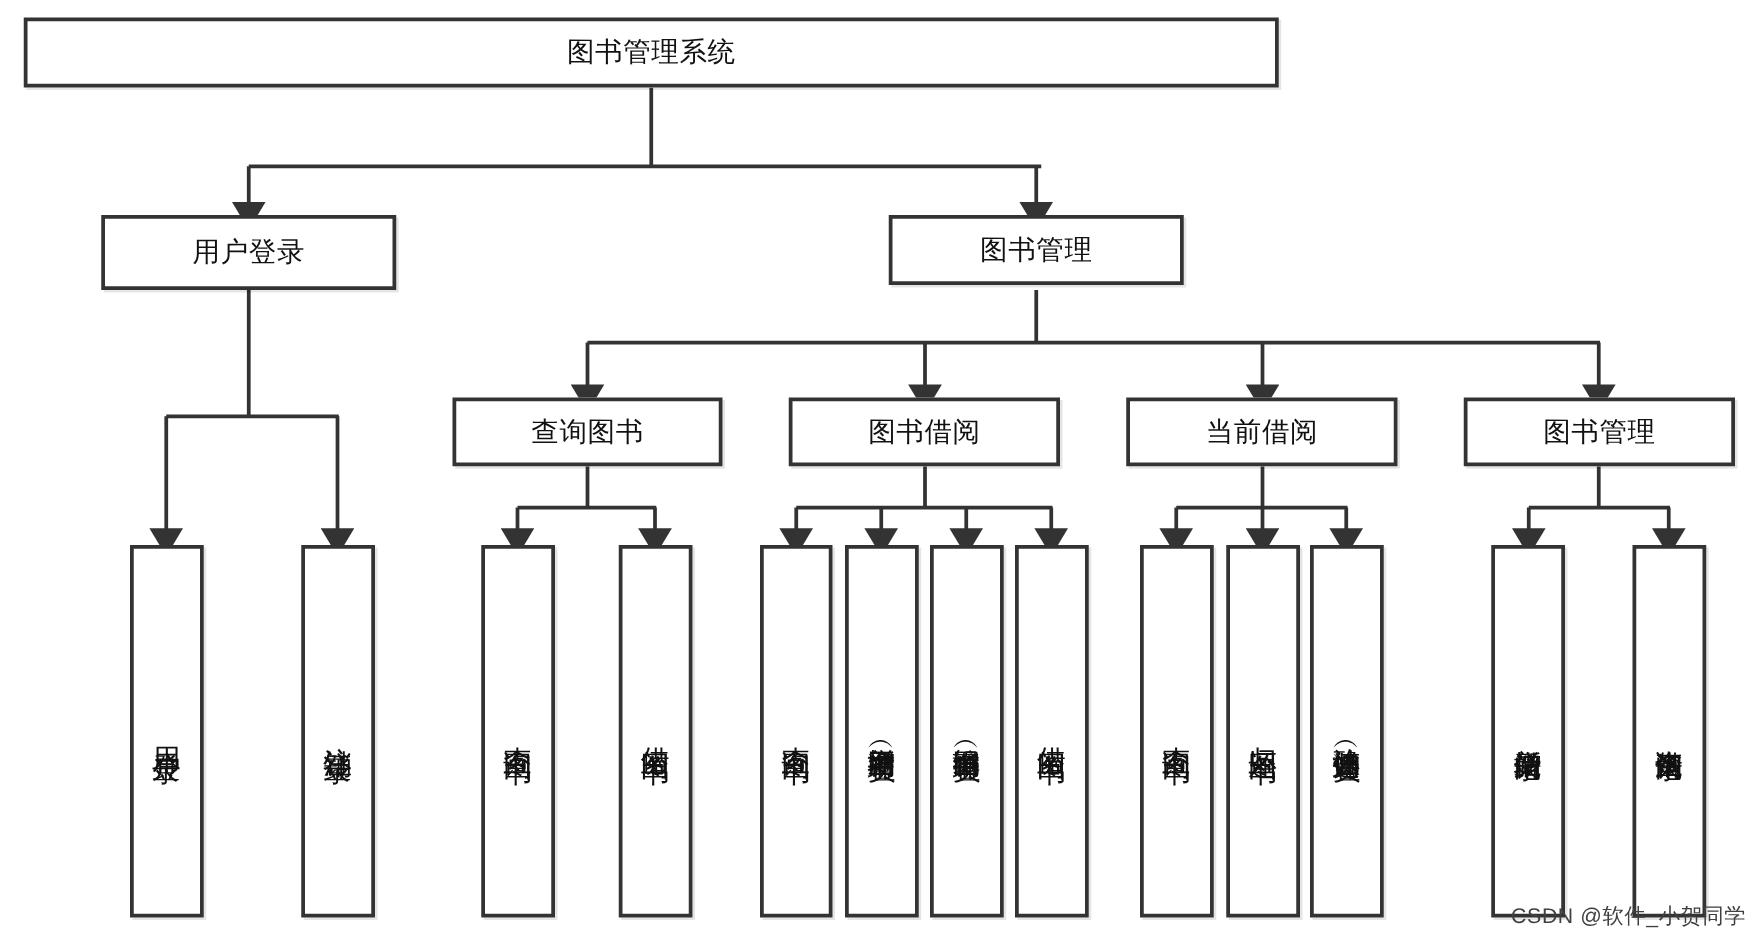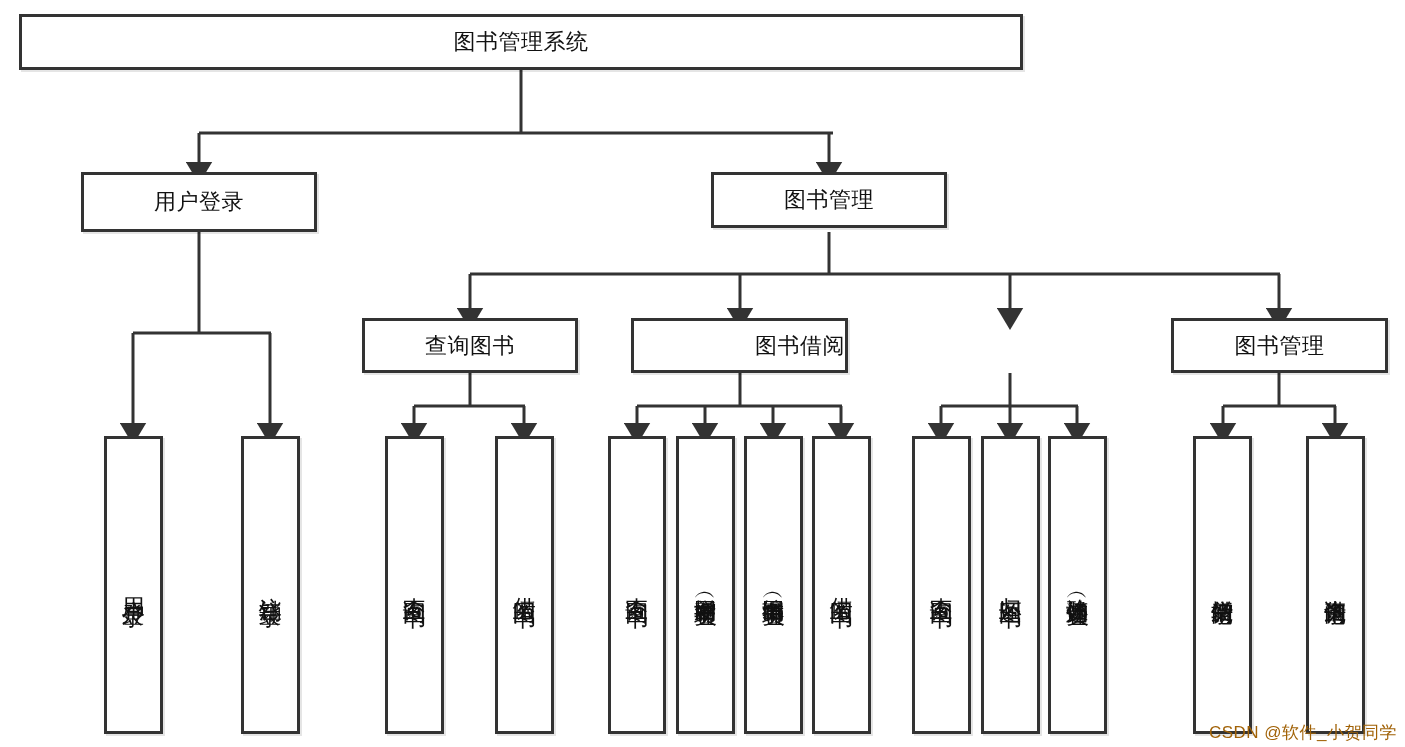--- a/index.html
+++ b/index.html
@@ -60,21 +60,21 @@
   }
   .node.vert.tight .label {
     font-size: 22px;
     letter-spacing: 1px;
   }
   .watermark {
     position: absolute;
     right: 8px;
     bottom: 3px;
     font-size: 17px;
-    color: #a16207;
+    color: #404040;
     letter-spacing: 0.5px;
     z-index: 5;
     white-space: nowrap;
   }
 </style>
 </head>
 <body>
 
 <div id="canvas">
 
@@ -137,24 +137,27 @@
   </div>
 
   <div class="node horiz" style="left:711px; top:172px; width:236px; height:56px;">
     <span class="label">图书管理</span>
   </div>
 
   <div class="node horiz" style="left:362px; top:318px; width:216px; height:55px;">
     <span class="label">查询图书</span>
   </div>
 
-  <div class="node horiz" style="left:631px; top:318px; width:217px; height:55px;justify-content:flex-end;">
+  <div class="node horiz" style="left:631px; top:318px; width:217px; height:55px;">
     <span class="label">图书借阅</span>
   </div>
 
+  <div class="node horiz" style="left:901px; top:318px; width:217px; height:55px;">
+    <span class="label">当前借阅</span>
+  </div>
 
   <div class="node horiz" style="left:1171px; top:318px; width:217px; height:55px;">
     <span class="label">图书管理</span>
   </div>
 
   <div class="node vert" style="left:104px; top:436px; width:59px; height:298px;">
     <span class="label">用户登录</span>
   </div>
 
   <div class="node vert" style="left:241px; top:436px; width:59px; height:298px;">

